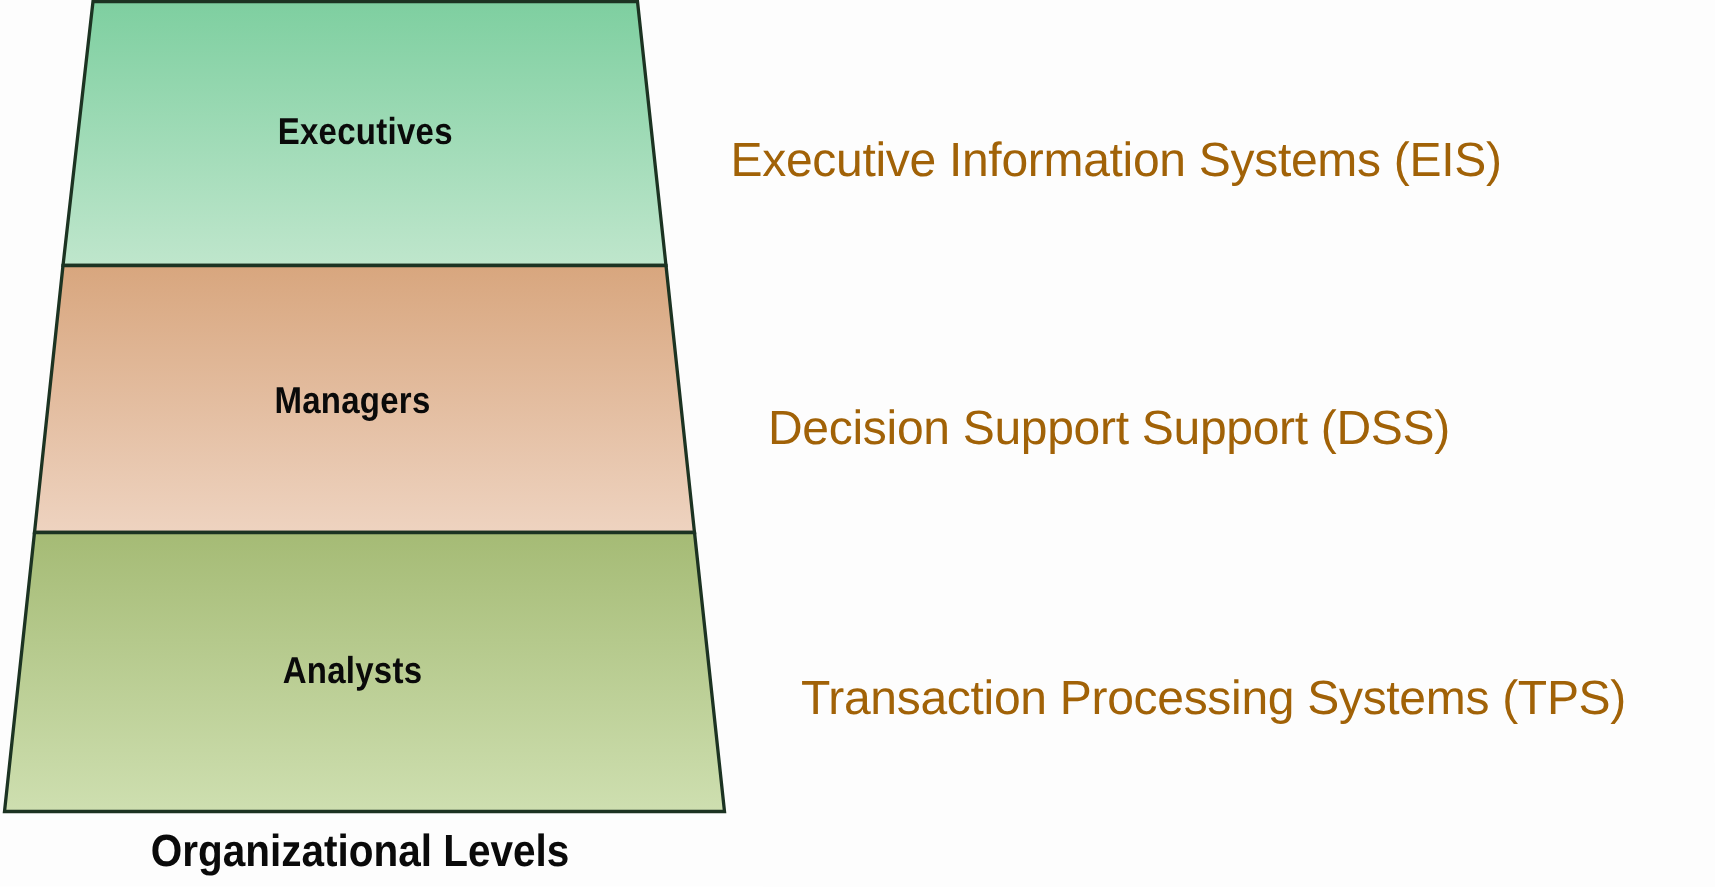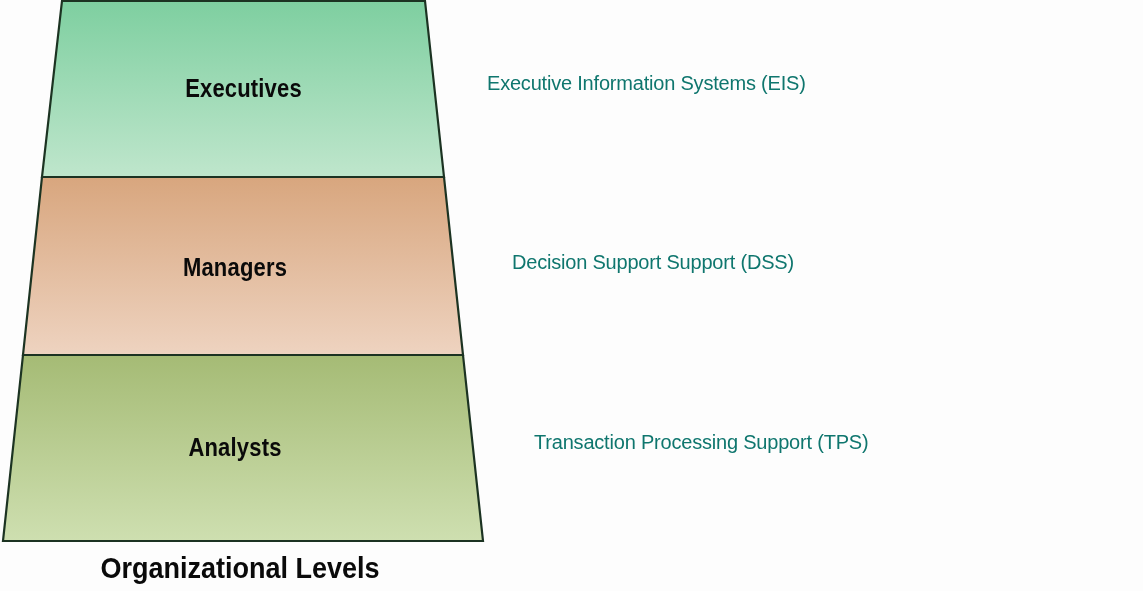--- a/index.html
+++ b/index.html
@@ -40,26 +40,27 @@
     white-space: nowrap;
     text-align: center;
   }
 
   .tier-label-exec   { left: 0px;  top: 74px;  width: 487px; }
   .tier-label-mgr    { left: 0px;  top: 253px; width: 470px; }
   .tier-label-analyst{ left: 0px;  top: 433px; width: 470px; }
 
   .system-label {
     position: absolute;
-    color: #0f766e;
+    color: #a16207;
     font-family: "Liberation Sans", sans-serif;
     font-weight: normal;
-    font-size: 20px;
+    font-size: 32px;
     letter-spacing: -0.2px;
     white-space: nowrap;
+    margin-top: 16px;
   }
 
   .system-label-eis { left: 487px; top: 72px; }
   .system-label-dss { left: 512px; top: 251px; }
   .system-label-tps { left: 534px; top: 431px; }
 
   .axis-label {
     position: absolute;
     left: 0px;
     top: 551px;
@@ -104,17 +105,17 @@
   <div class="tier-label tier-label-exec">Executives</div>
 
   <div class="tier-label tier-label-mgr">Managers</div>
 
   <div class="tier-label tier-label-analyst">Analysts</div>
 
   <div class="system-label system-label-eis">Executive Information Systems (EIS)</div>
 
   <div class="system-label system-label-dss">Decision Support Support (DSS)</div>
 
-  <div class="system-label system-label-tps">Transaction Processing Support (TPS)</div>
+  <div class="system-label system-label-tps">Transaction Processing Systems (TPS)</div>
 
   <div class="axis-label">Organizational Levels</div>
 
 </div>
 
 </body></html>

